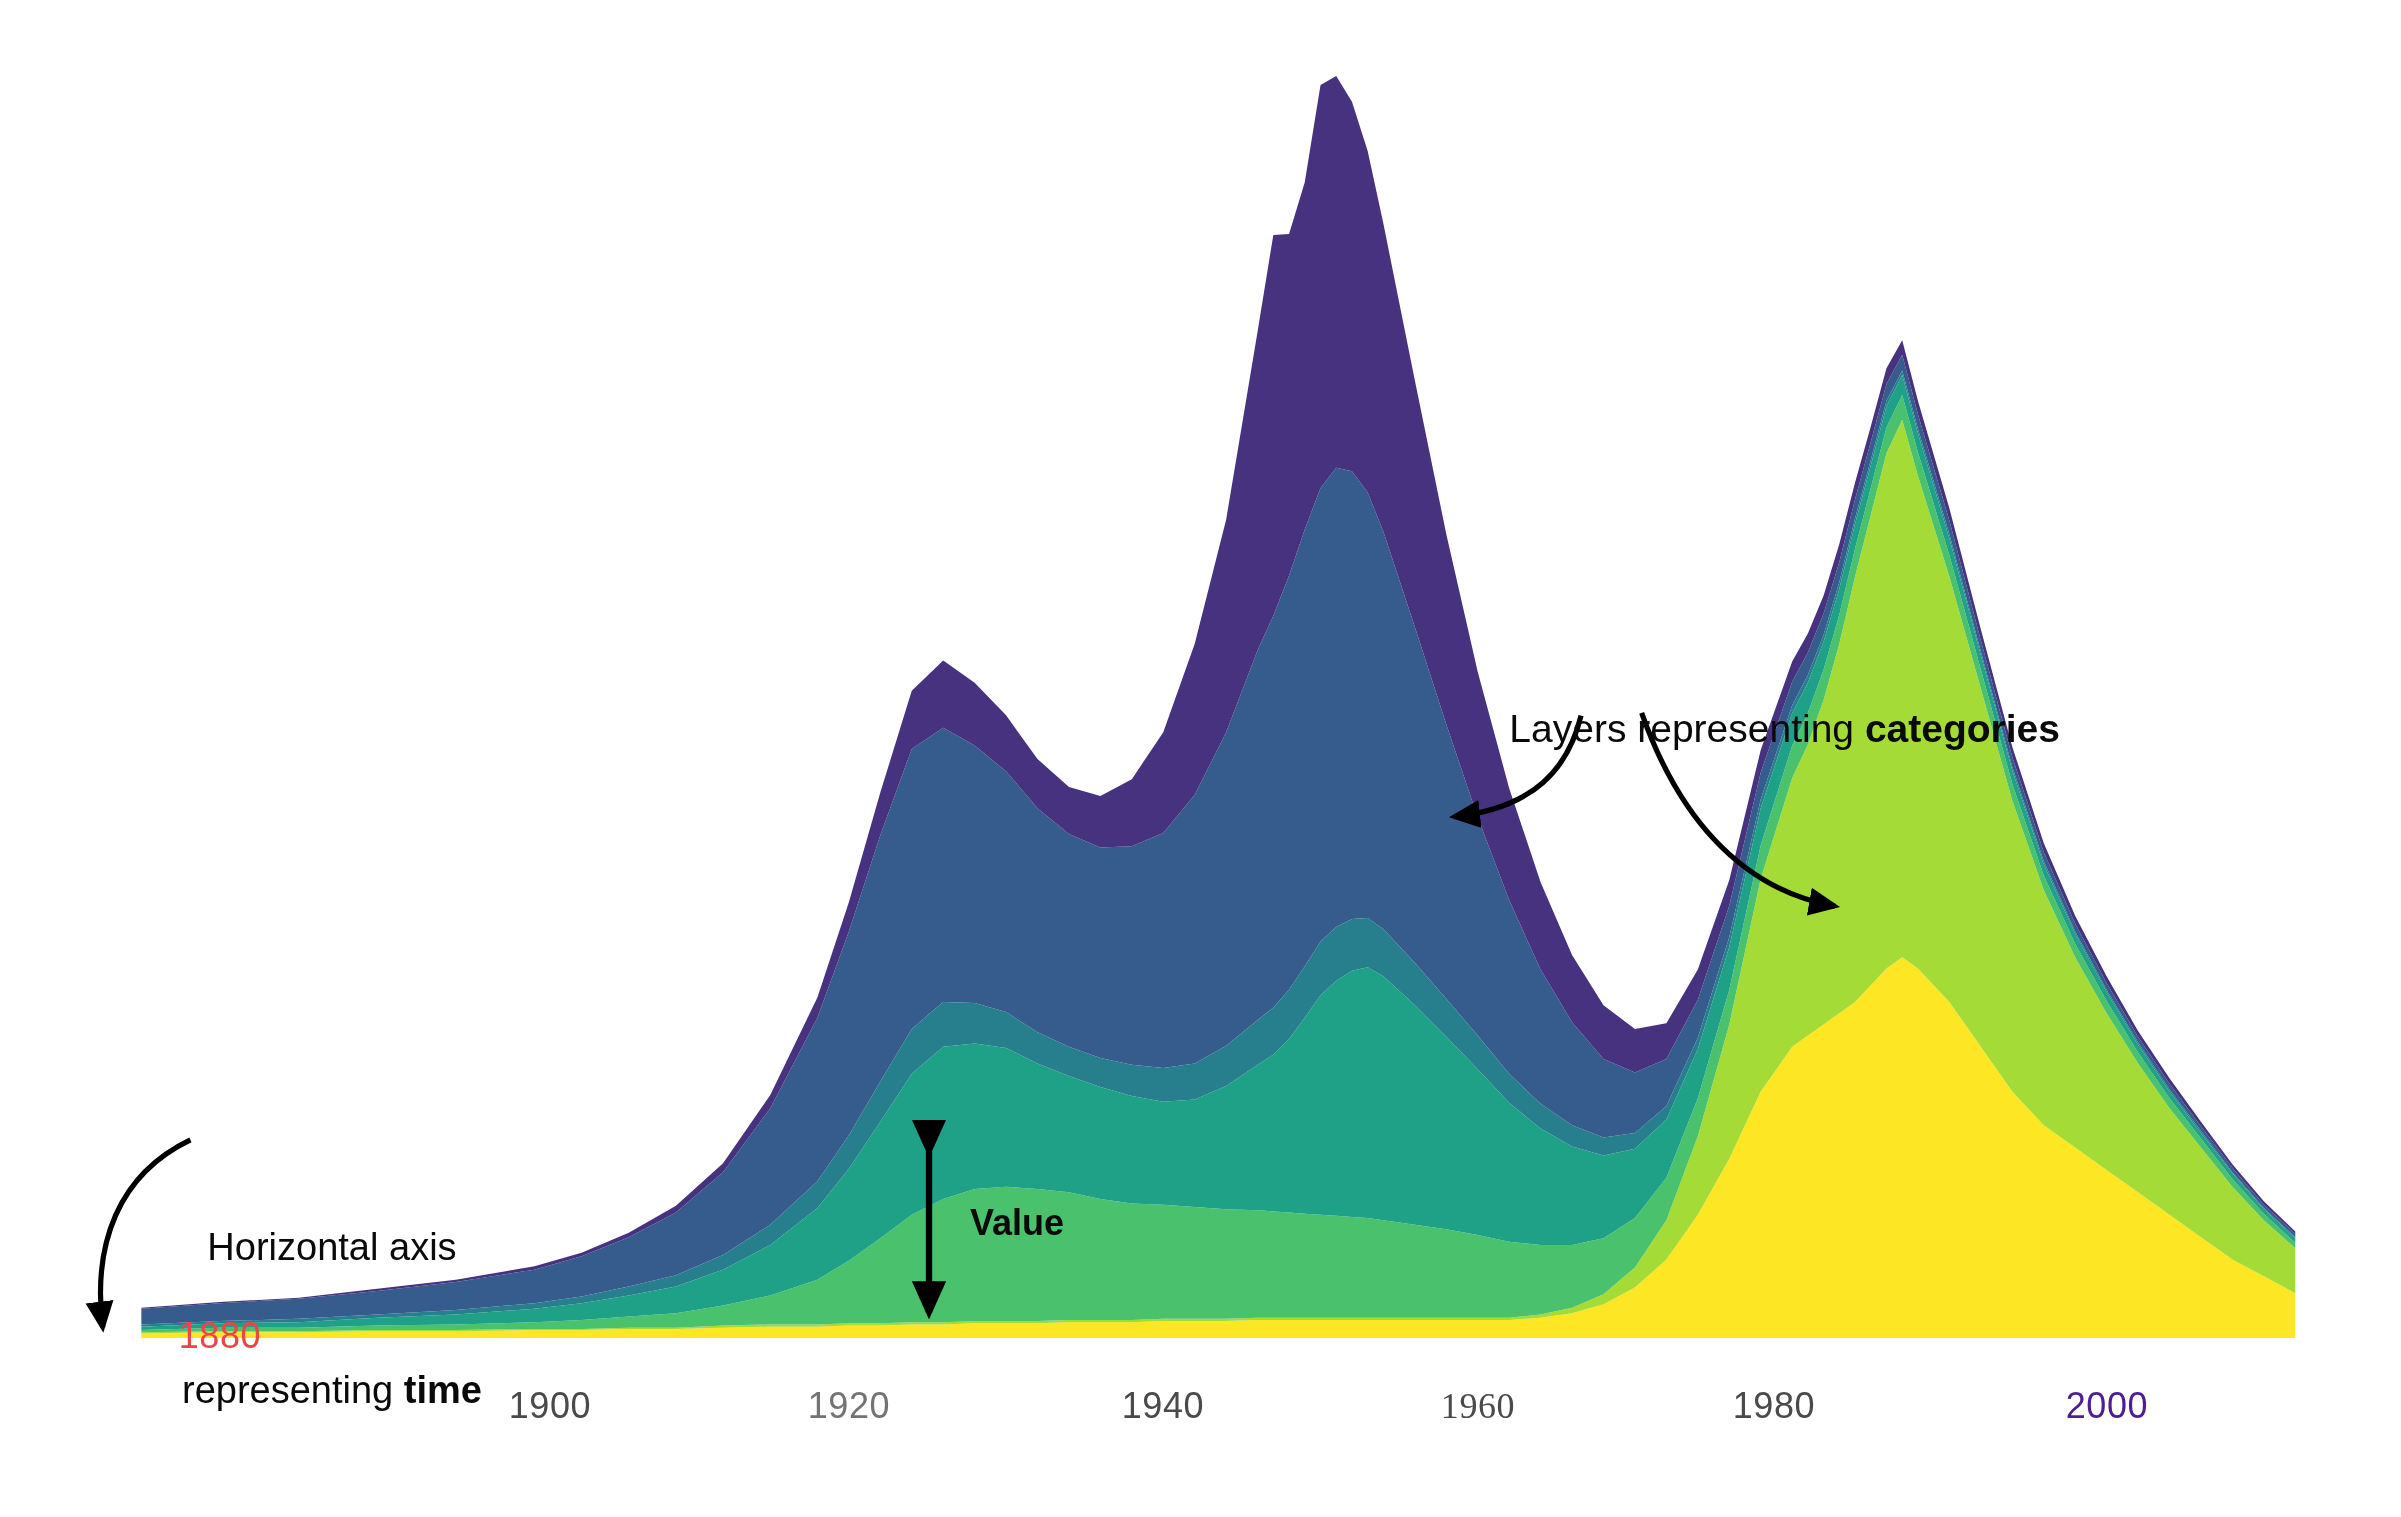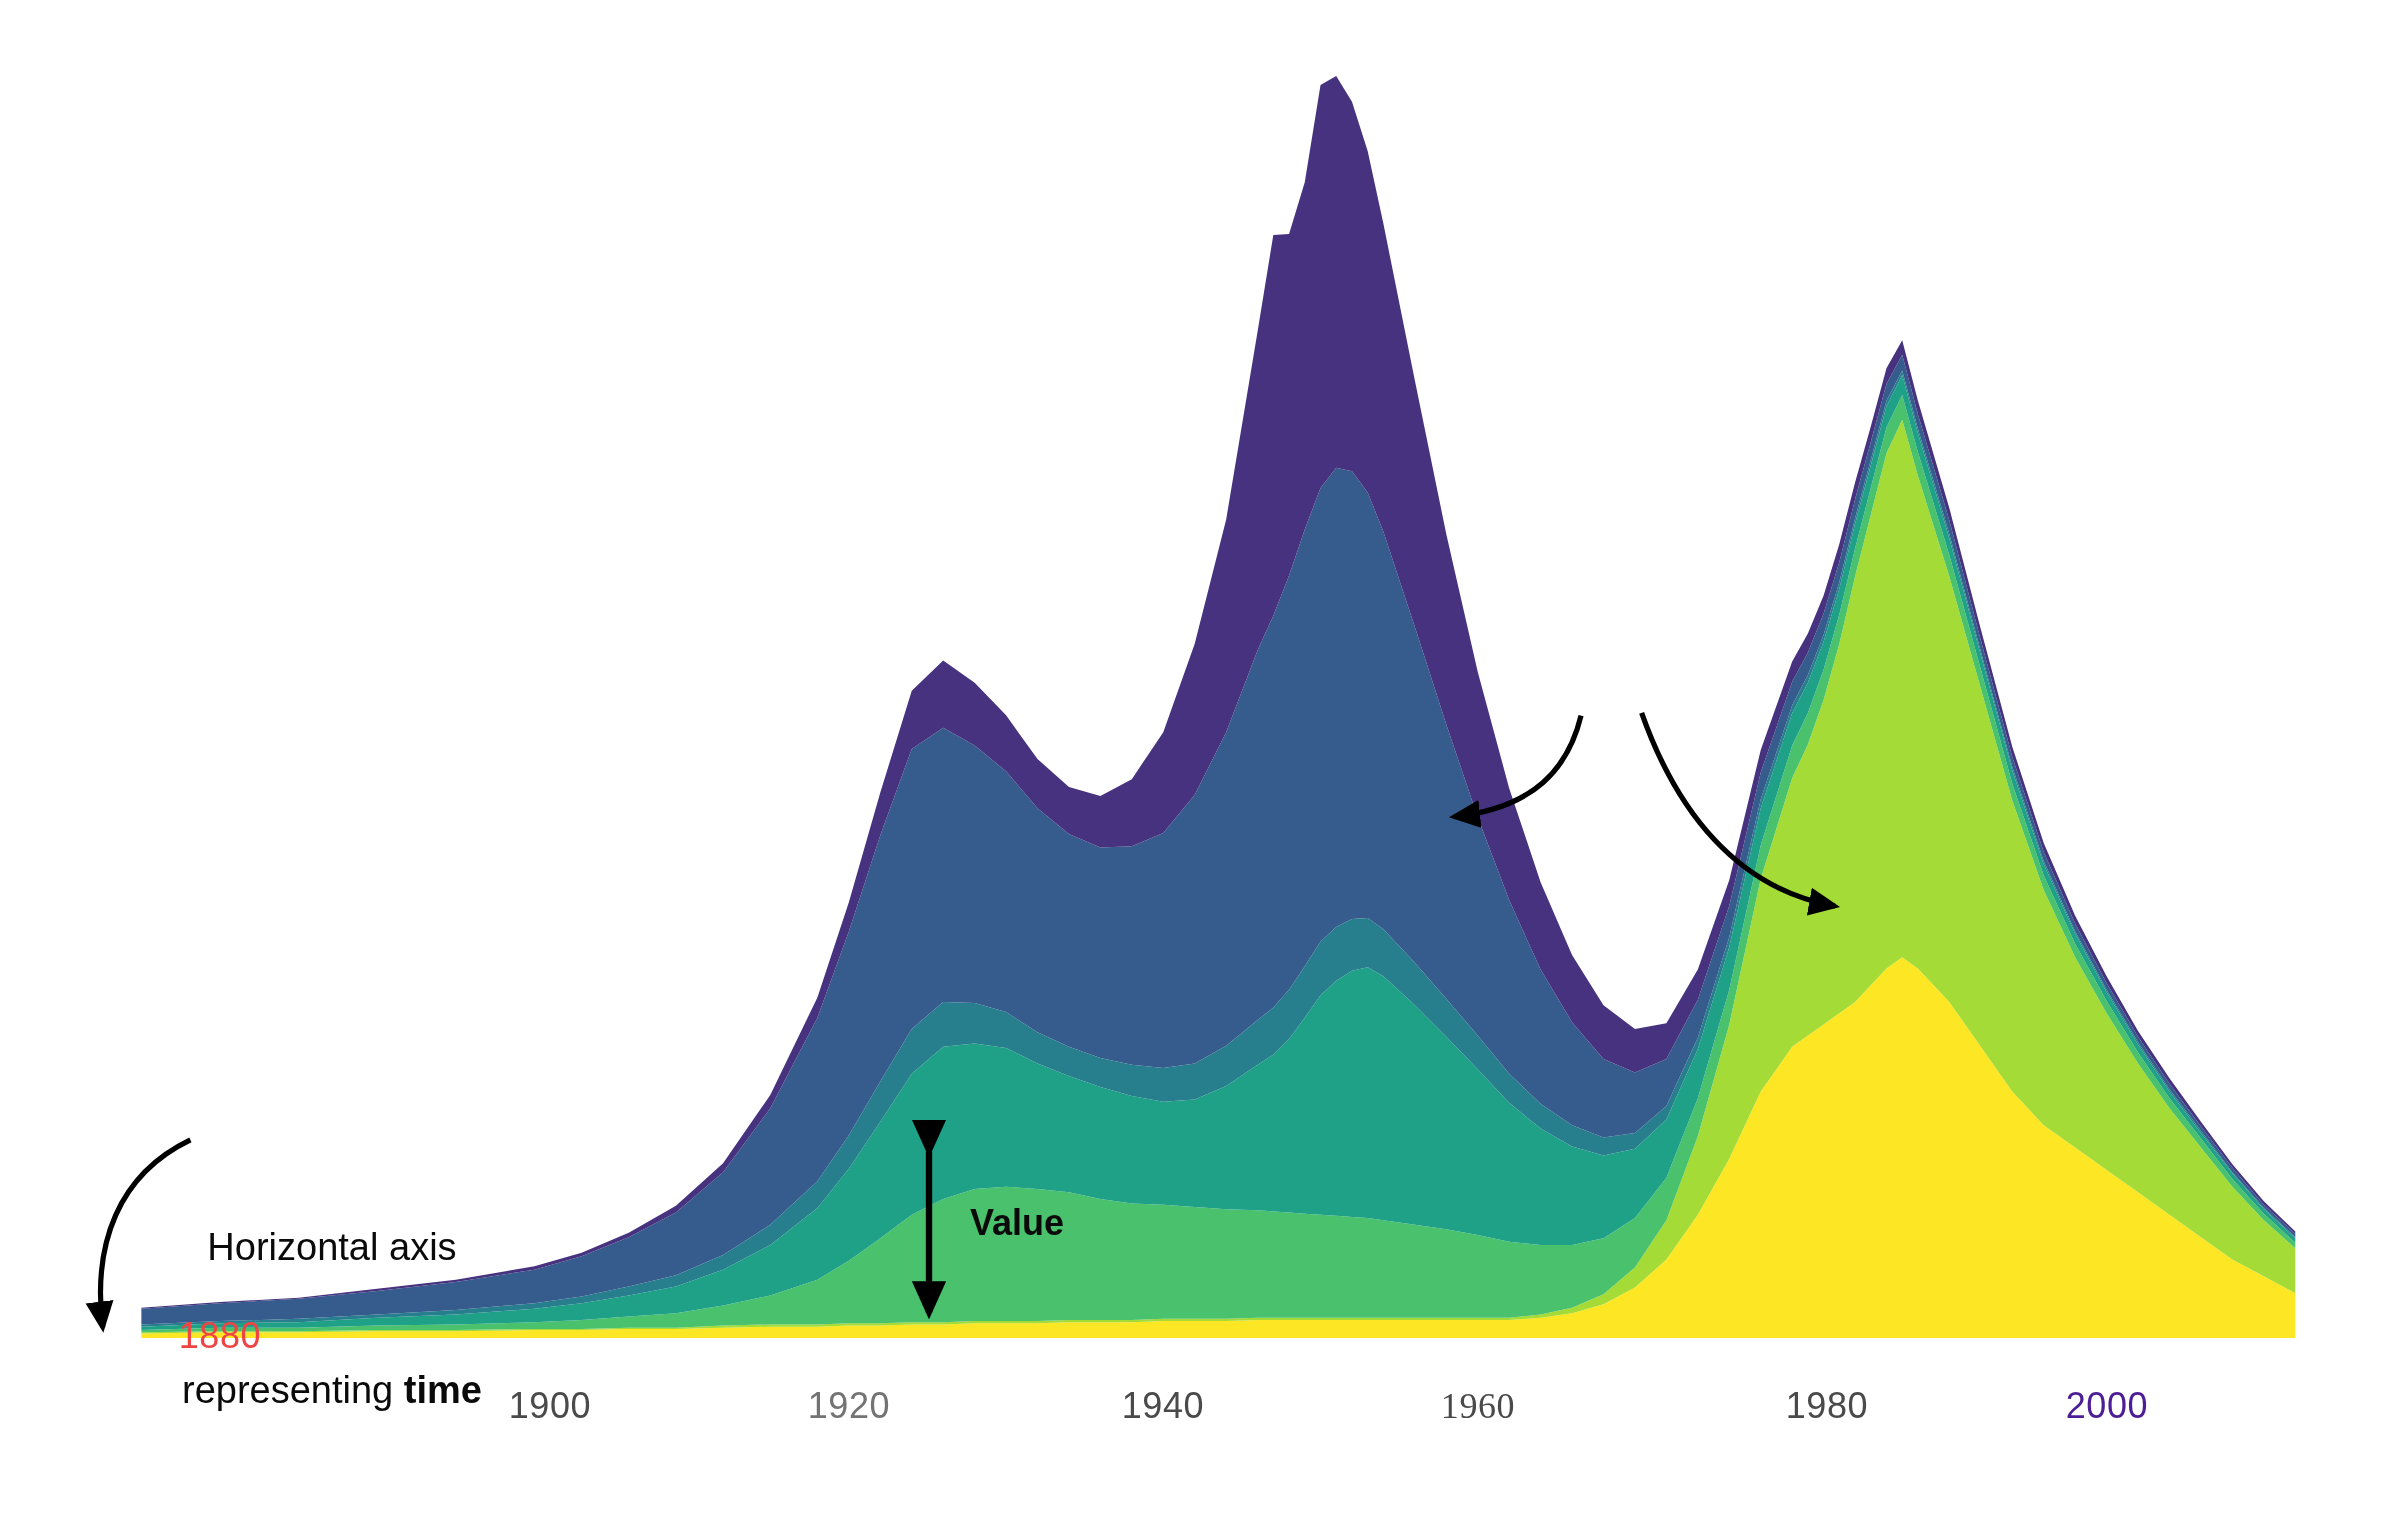--- a/index.html
+++ b/index.html
@@ -50,26 +50,29 @@
       <line x1="1610" y1="1995" x2="1610" y2="2275" stroke="#000" stroke-width="11" marker-start="url(#arrowhead-up)" marker-end="url(#arrowhead-up)"></line>
     </g>
   </svg>
 
   <div id="ticks">
       <div class="tick-label" style="left: 220px; top: 1315px; color: #ef4444;">1880</div>
       <div class="tick-label" style="left: 534px; top: 1385px; color: rgb(74, 74, 74); margin-left: 16px;">1900</div>
       <div class="tick-label" style="left: 849px; top: 1385px; color: #737373;">1920</div>
       <div class="tick-label" style="left: 1163px; top: 1385px; color: rgb(74, 74, 74);">1940</div>
       <div class="tick-label" style="left: 1478px; top: 1385px; color: rgb(74, 74, 74); font-family: Liberation Serif, serif;">1960</div>
-      <div class="tick-label" style="left: 1827px; top: 1385px; color: rgb(74, 74, 74);">1980</div>
+      <div class="tick-label" style="left: 1774px; top: 1385px; color: rgb(74, 74, 74);">1980</div>
       <div class="tick-label" style="left: 2107px; top: 1385px; color: #4c1d95;">2000</div>
     </div>
 
   <div class="anno" style="left:182px; top:1128px;">
     <div style="text-align:center;"><span>Horizontal axis</span></div>
     <div style="text-align:center;"><span>representing </span><b>time</b></div>
   </div>
 
+  <div class="anno right" style="left:1466px; top:655px;">
+    <span>Layers representing </span><b>categories</b>
+  </div>
 
   <div class="anno value" style="left:970px; top:1200px;">Value</div>
 
 </div>
 
 
 </body></html>

